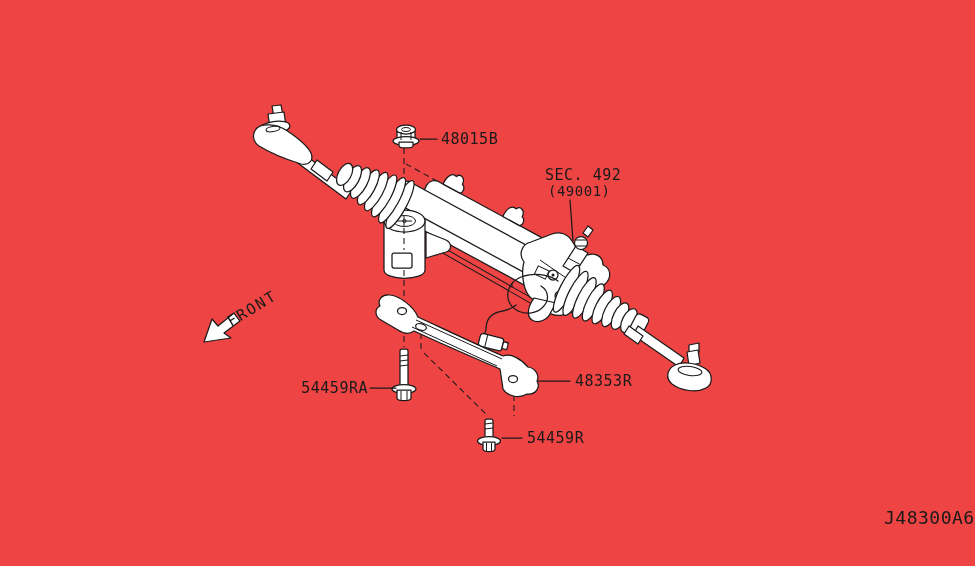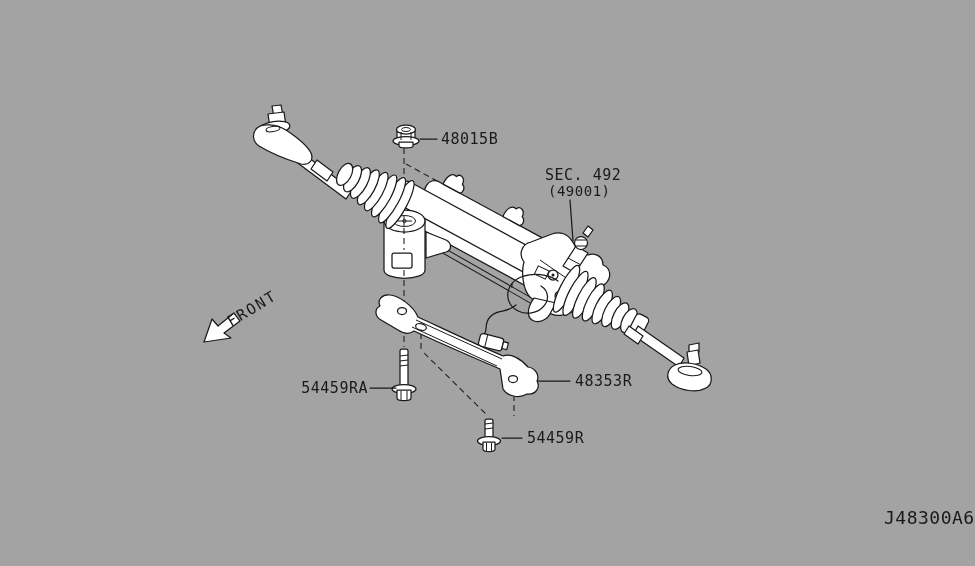--- a/index.html
+++ b/index.html
@@ -1,16 +1,16 @@
 <!DOCTYPE html>
 <html><head>
 <meta charset="utf-8">
 <style>
   html,body{margin:0;padding:0;background:#ffffff;}
-  .stage{position:relative;width:975px;height:566px;background:#a3a3a3;overflow:hidden;
+  .stage{position:relative;width:975px;height:566px;background:#ef4444;overflow:hidden;
          font-family:"DejaVu Sans Mono","Liberation Mono",monospace;}
   svg{display:block}
   .ln{fill:none;stroke:#1a1a1a;stroke-width:1.25;stroke-linecap:round;stroke-linejoin:round;}
   .wh{fill:#ffffff;stroke:#1a1a1a;stroke-width:1.25;stroke-linecap:round;stroke-linejoin:round;}
   .dash{fill:none;stroke:#1a1a1a;stroke-width:1.05;stroke-dasharray:6 4;}
   .thin{fill:none;stroke:#1a1a1a;stroke-width:1;}
   text.part-label{font-family:"DejaVu Sans Mono","Liberation Mono",monospace;
        font-size:15px;fill:#1a1a1a;letter-spacing:0.5px;}
   text.small-label{font-size:14px;}
   text.footer-code{font-family:"DejaVu Sans Mono","Liberation Mono",monospace;

